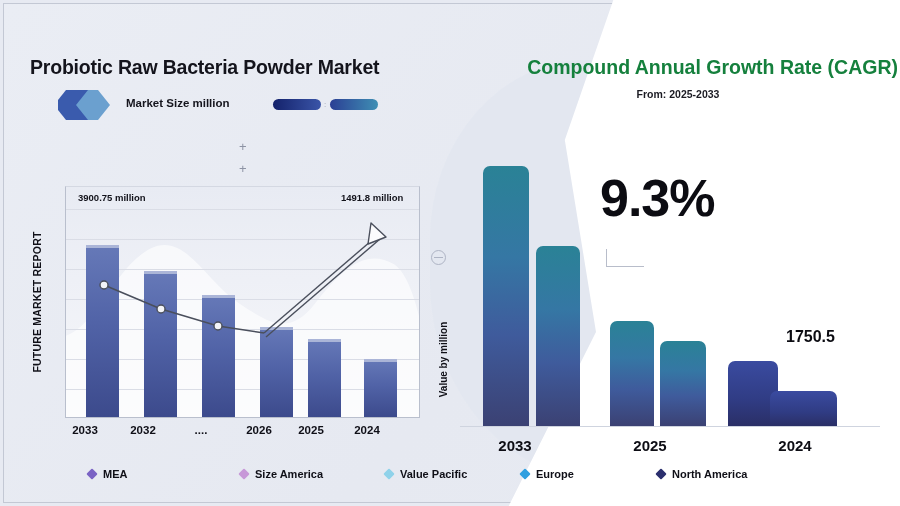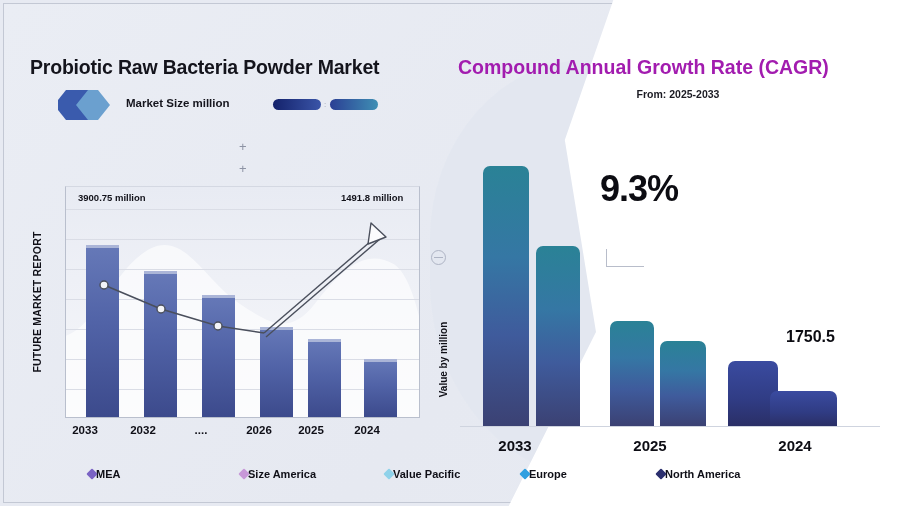--- a/index.html
+++ b/index.html
@@ -115,30 +115,30 @@
     position:absolute; top:424px; font-size:11.5px; font-weight:bold; color:#0f0f17;
     text-align:center; width:48px;
   }
 
   
   .wm{ position:absolute; color:#ccd1dc; font-size:11px; }
 
   
   #right-panel{ position:absolute; left:450px; top:0; width:450px; height:506px; }
   #right-title{
-    position:absolute; left:8px; top:56px; width:440px; text-align:left;
-    font-size:19.5px; font-weight:bold; color:#a21caf; white-space:nowrap;
+    position:absolute; left:8px; top:56px; width:440px; text-align:right;
+    font-size:19.5px; font-weight:bold; color:#15803d; white-space:nowrap;
   }
   #right-sub{
     position:absolute; left:8px; top:88px; width:440px; text-align:center;
     font-size:10.5px; font-weight:bold; color:#1a1a22;
   }
   #cagr-value{
     position:absolute; left:150px; top:168px; width:220px;
-    font-size:36px; font-weight:bold; color:#0c0c12; letter-spacing:-1px;
+    font-size:52px; font-weight:bold; color:#0c0c12; letter-spacing:-1px;
   }
   #cagr-note{
     position:absolute; left:152px; top:212px; width:260px;
     font-size:12px; font-weight:bold; color:#14141c; white-space:nowrap;
   }
   .rbar{
     position:absolute; bottom:80px; border-radius:7px 7px 0 0;
     background:linear-gradient(180deg,#2a8296 0%, #3577a4 35%, #3f5b9c 65%, #3b4173 100%);
   }
   .rbar.navy{
@@ -157,21 +157,21 @@
   #corner-tick{
     position:absolute; left:156px; bottom:239px; width:38px; height:18px;
     border-left:1px solid #b8bdca; border-bottom:1px solid #b8bdca;
     transform:skewX(0deg);
   }
 
   
   #legend{
     position:absolute; left:0; bottom:14px; width:900px; height:24px;
   }
-  .lg-item{ position:absolute; top:0; display:flex; align-items:center; white-space:nowrap; }
+  .lg-item{ position:absolute; top:0; display:flex; align-items:center; gap:7px; white-space:nowrap; }
   .lg-dot{ width:8px; height:8px; transform:rotate(45deg); border-radius:1px; }
   .lg-text{ font-size:11px; font-weight:bold; color:#0f0f17; }
 </style>
 </head>
 <body>
 
 <div id="stage">
   <div id="frame"></div>
 
   <div class="swoosh" id="swoosh-soft"></div>

